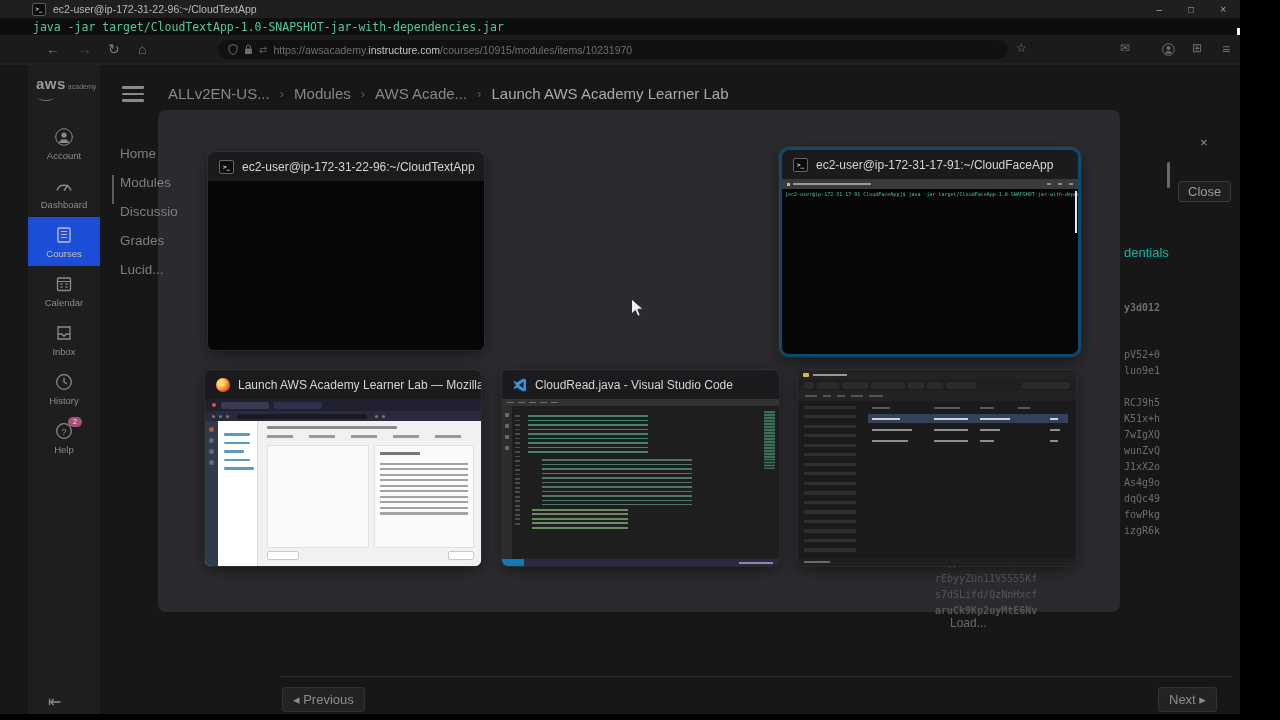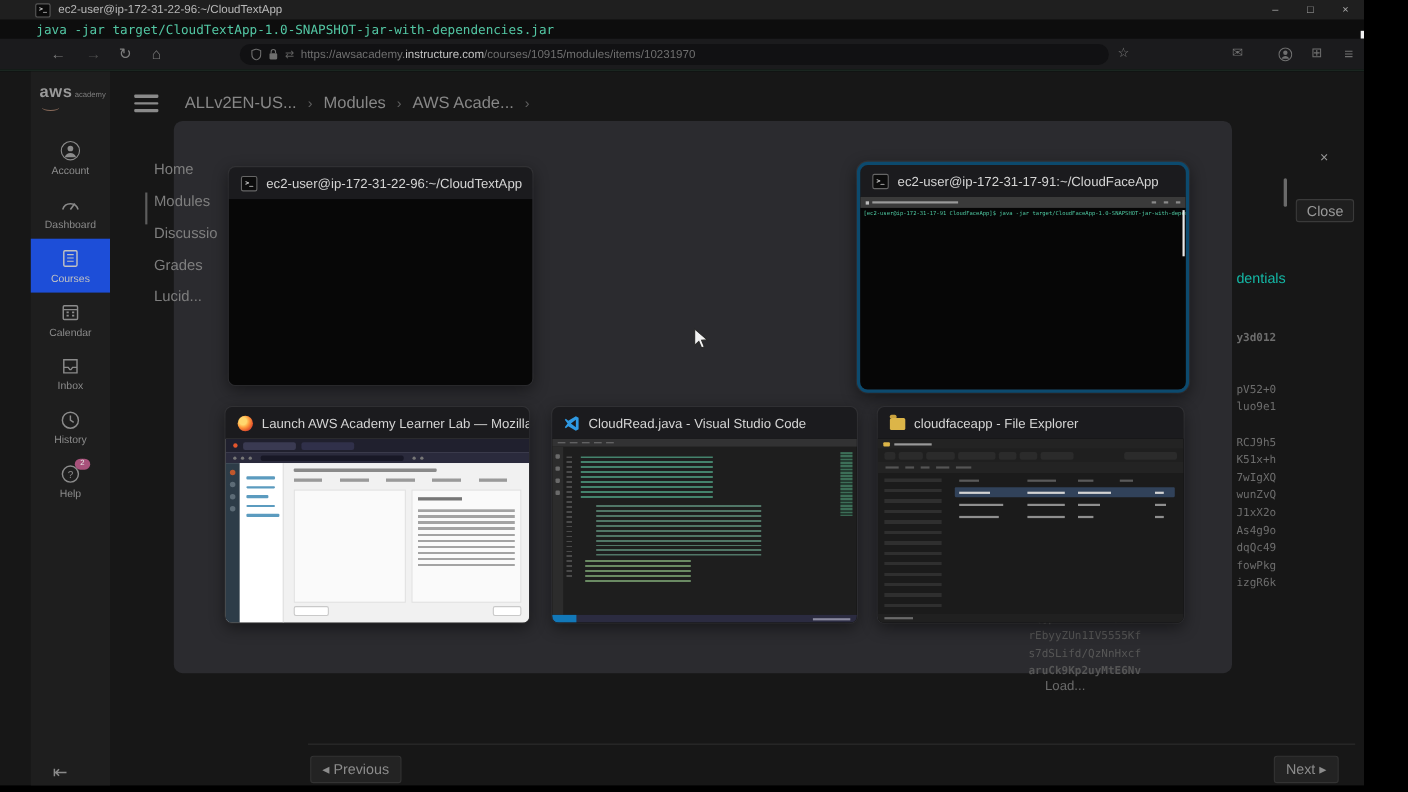--- a/index.html
+++ b/index.html
@@ -46,21 +46,21 @@
   #collapse{left:48px;top:692px;color:#8a8a8a;font-size:16px;}
 
   
   #hamburger{left:122px;top:86px;width:22px;}
   #hamburger div{height:2.5px;background:#8a8a8a;margin-bottom:4px;border-radius:1px;}
   #crumbs{left:168px;top:85px;display:flex;gap:10px;align-items:center;font-size:15px;color:#878787;white-space:nowrap;}
   #crumbs .sep{color:#5f5f5f;font-size:13px;}
   #crumbs .last{color:#aaaaaa;}
 
   
-  #course-nav{left:120px;top:146px;z-index:3;margin-left:20px;}
+  #course-nav{left:120px;top:146px;z-index:3;}
   .cn-item{height:29px;font-size:13.5px;color:#7e7e7e;width:58px;white-space:nowrap;overflow:hidden;cursor:pointer;}
   .cn-item.active{border-left:2px solid #5d5d5d;margin-left:-8px;padding-left:6px;}
 
   
   #modal-x{left:1200px;top:135px;color:#979797;font-size:13px;}
   #scroll-thumb{left:1167px;top:162px;width:3px;height:26px;background:#6a6a6a;border-radius:2px;}
   #close-btn{left:1178px;top:181px;color:#9a9a9a;font-size:13px;border:1px solid #3a3a3a;border-radius:3px;padding:2px 9px;background:#1f1f1f;}
   .frag{position:absolute;left:1124px;font:10px "DejaVu Sans Mono",monospace;color:#6d6d6d;white-space:nowrap;}
   .frag.big{font-family:Liberation Sans, sans-serif;font-size:13px;color:#14b8a6;}
   .lfrag{position:absolute;left:935px;width:305px;font:10px "DejaVu Sans Mono",monospace;color:#565656;white-space:nowrap;z-index:3;}
@@ -270,20 +270,21 @@
       <div></div>
       <div></div>
     </div>
   <div class="abs" id="crumbs">
     <span>ALLv2EN-US...</span>
     <span class="sep">›</span>
     <span>Modules</span>
     <span class="sep">›</span>
     <span>AWS Acade...</span>
     <span class="sep">›</span>
+    <span class="last">Launch AWS Academy Learner Lab</span>
   </div>
 
   <div class="abs" id="course-nav">
     <div class="cn-item">Home</div>
     <div class="cn-item active">Modules</div>
     <div class="cn-item">Discussions</div>
     <div class="cn-item">Grades</div>
     <div class="cn-item">Lucid...</div>
   </div>
 
@@ -421,24 +422,20 @@
         <div class="vsp-map"></div>
         <div class="vsp-status">
             <b></b>
             <i></i>
           </div>
       </div>
     </div>
   </div>
 
   <div class="thumb" style="left:798px;top:370px;width:278px;height:196px;">
-    <div class="thumb-title">
-      <span class="t-ico ico-folder"></span>
-      <span>cloudfaceapp - File Explorer</span>
-    </div>
     <div class="thumb-body">
       <div class="ex-prev">
         <div class="exp-title">
             <span class="fo"></span>
             <span class="ba"></span>
           </div>
         <div class="exp-addr">
           <span class="exp-seg" style="width:10px;"></span>
             <span class="exp-seg" style="width:22px;"></span>
             <span class="exp-seg" style="width:26px;"></span>

